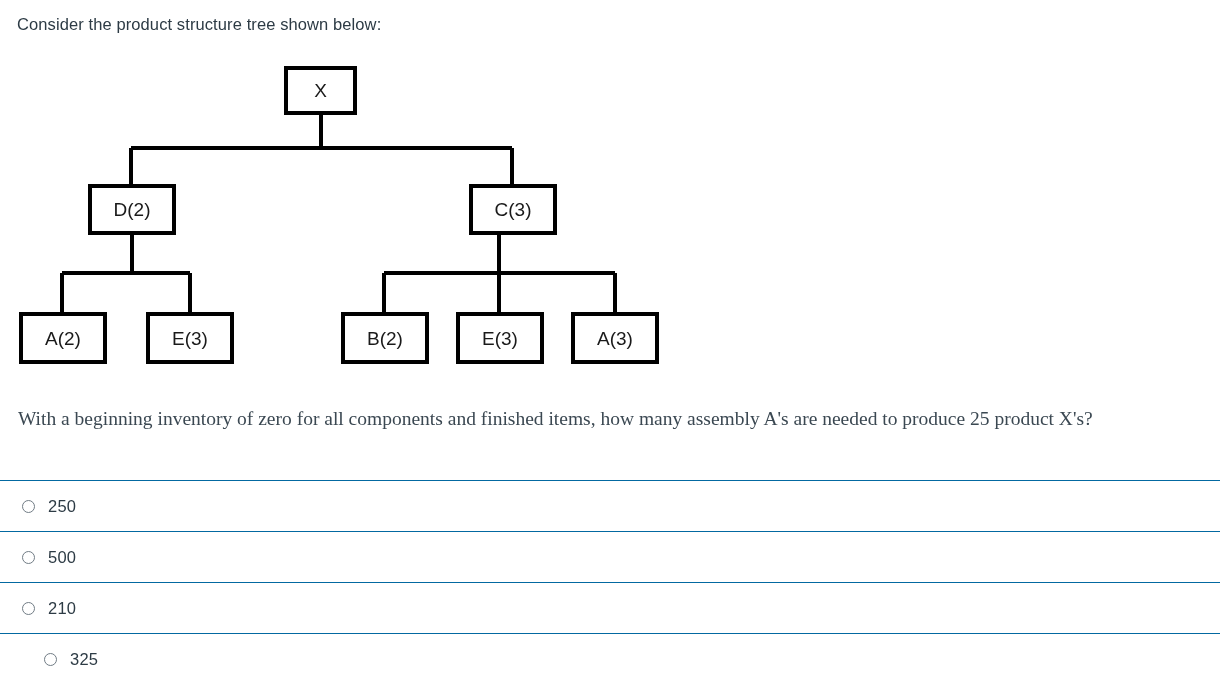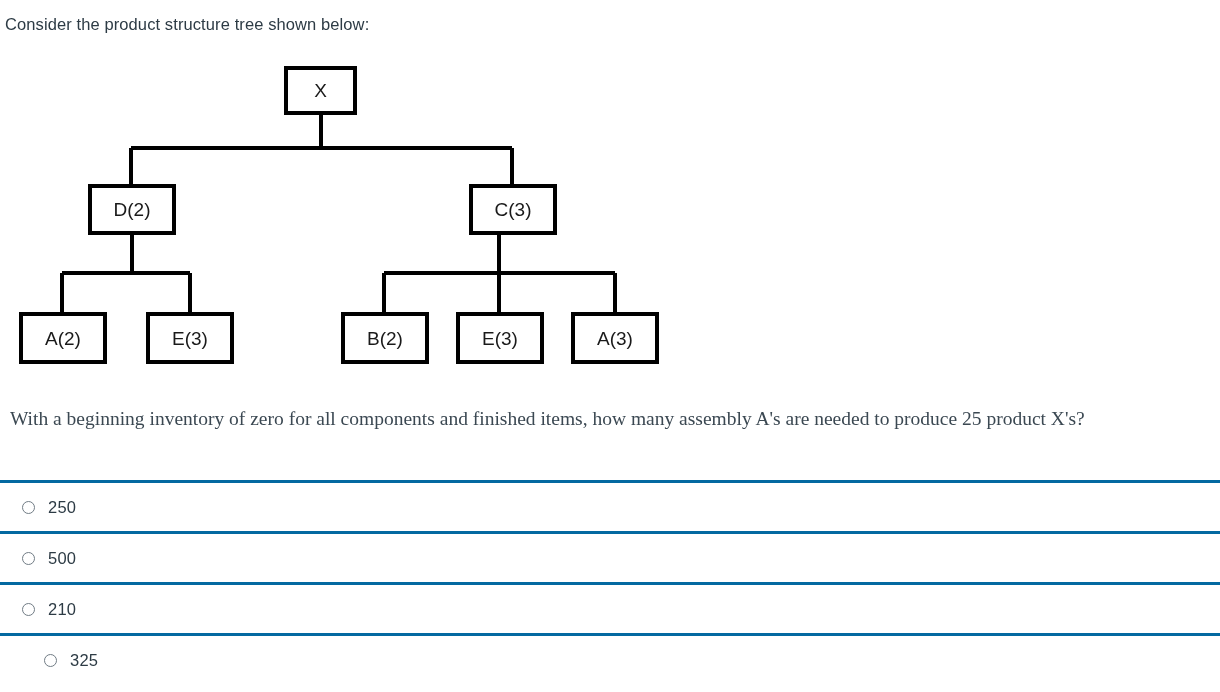--- a/index.html
+++ b/index.html
@@ -14,21 +14,21 @@
     color: #2d3b45;
     overflow: hidden;
   }
   .page {
     position: relative;
     width: 1220px;
     height: 692px;
   }
   .intro-text {
     position: absolute;
-    left: 5px;
+    left: 17px;
     top: 13px;
     font-size: 16.5px;
     line-height: 22px;
     color: #2d3b45;
     letter-spacing: 0.1px;
     white-space: nowrap;
   }
   .tree-wrap {
     position: absolute;
     left: 0px;
@@ -39,39 +39,39 @@
   .tree-svg {
     display: block;
   }
   .node-label {
     font-family: "Liberation Sans", sans-serif;
     font-size: 19px;
     fill: #1a1a1a;
   }
   .question-text {
     position: absolute;
-    left: 10px;
+    left: 18px;
     top: 406px;
     width: 1190px;
     font-family: "Liberation Serif", serif;
     font-size: 19.5px;
     line-height: 26px;
     color: #3b4852;
     white-space: nowrap;
   }
   .options {
     position: absolute;
     left: 0px;
     top: 480px;
     width: 1220px;
   }
   .option-row {
     position: relative;
     height: 51px;
-    border-top: 3px solid #0369a1;
+    border-top: 1px solid #0369a1;
     display: flex;
     align-items: center;
     padding-left: 22px;
     box-sizing: border-box;
   }
   .option-row:last-child {
     border-bottom: none;
     padding-left: 44px;
   }
   .radio {

